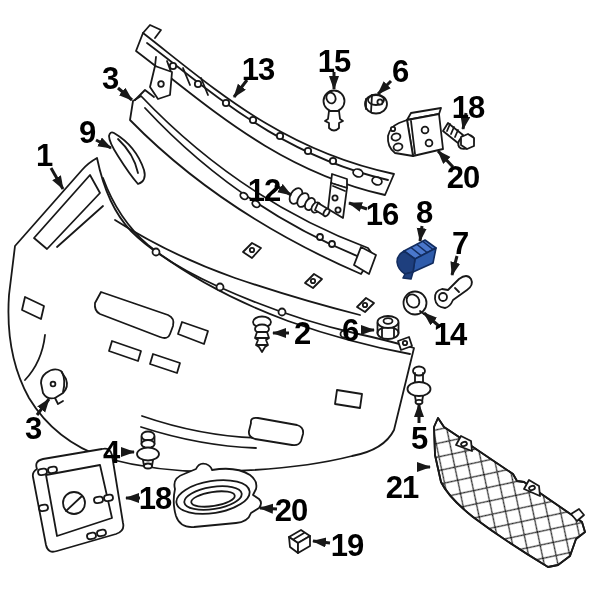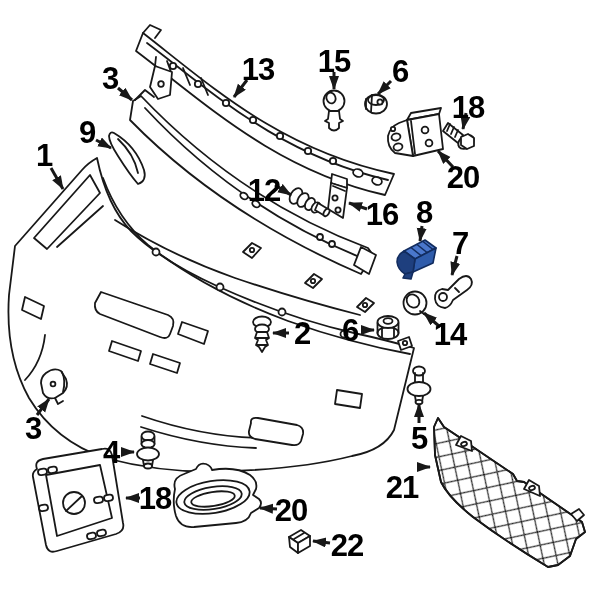--- a/index.html
+++ b/index.html
@@ -280,15 +280,15 @@
       <div class="callout" style="left: 264px; top: 190px;">12</div>
       <div class="callout" style="left: 258px; top: 69px;">13</div>
       <div class="callout" style="left: 400px; top: 71px;">6</div>
       <div class="callout" style="left: 334px; top: 61px; text-align: center;">15</div>
       <div class="callout" style="left: 382px; top: 214px;">16</div>
       <div class="callout" style="left: 463px; top: 177px;">20</div>
       <div class="callout" style="left: 468px; top: 107px;">18</div>
       <div class="callout" style="left: 155px; top: 498px;">18</div>
       <div class="callout" style="left: 291px; top: 510px;">20</div>
       <div class="callout" style="left: 402px; top: 467px; margin-top: 20px;">21</div>
-      <div class="callout" style="left: 347px; top: 545px;">22</div>
+      <div class="callout" style="left: 347px; top: 545px;">19</div>
     </div>
 </div>
 
 </body></html>

